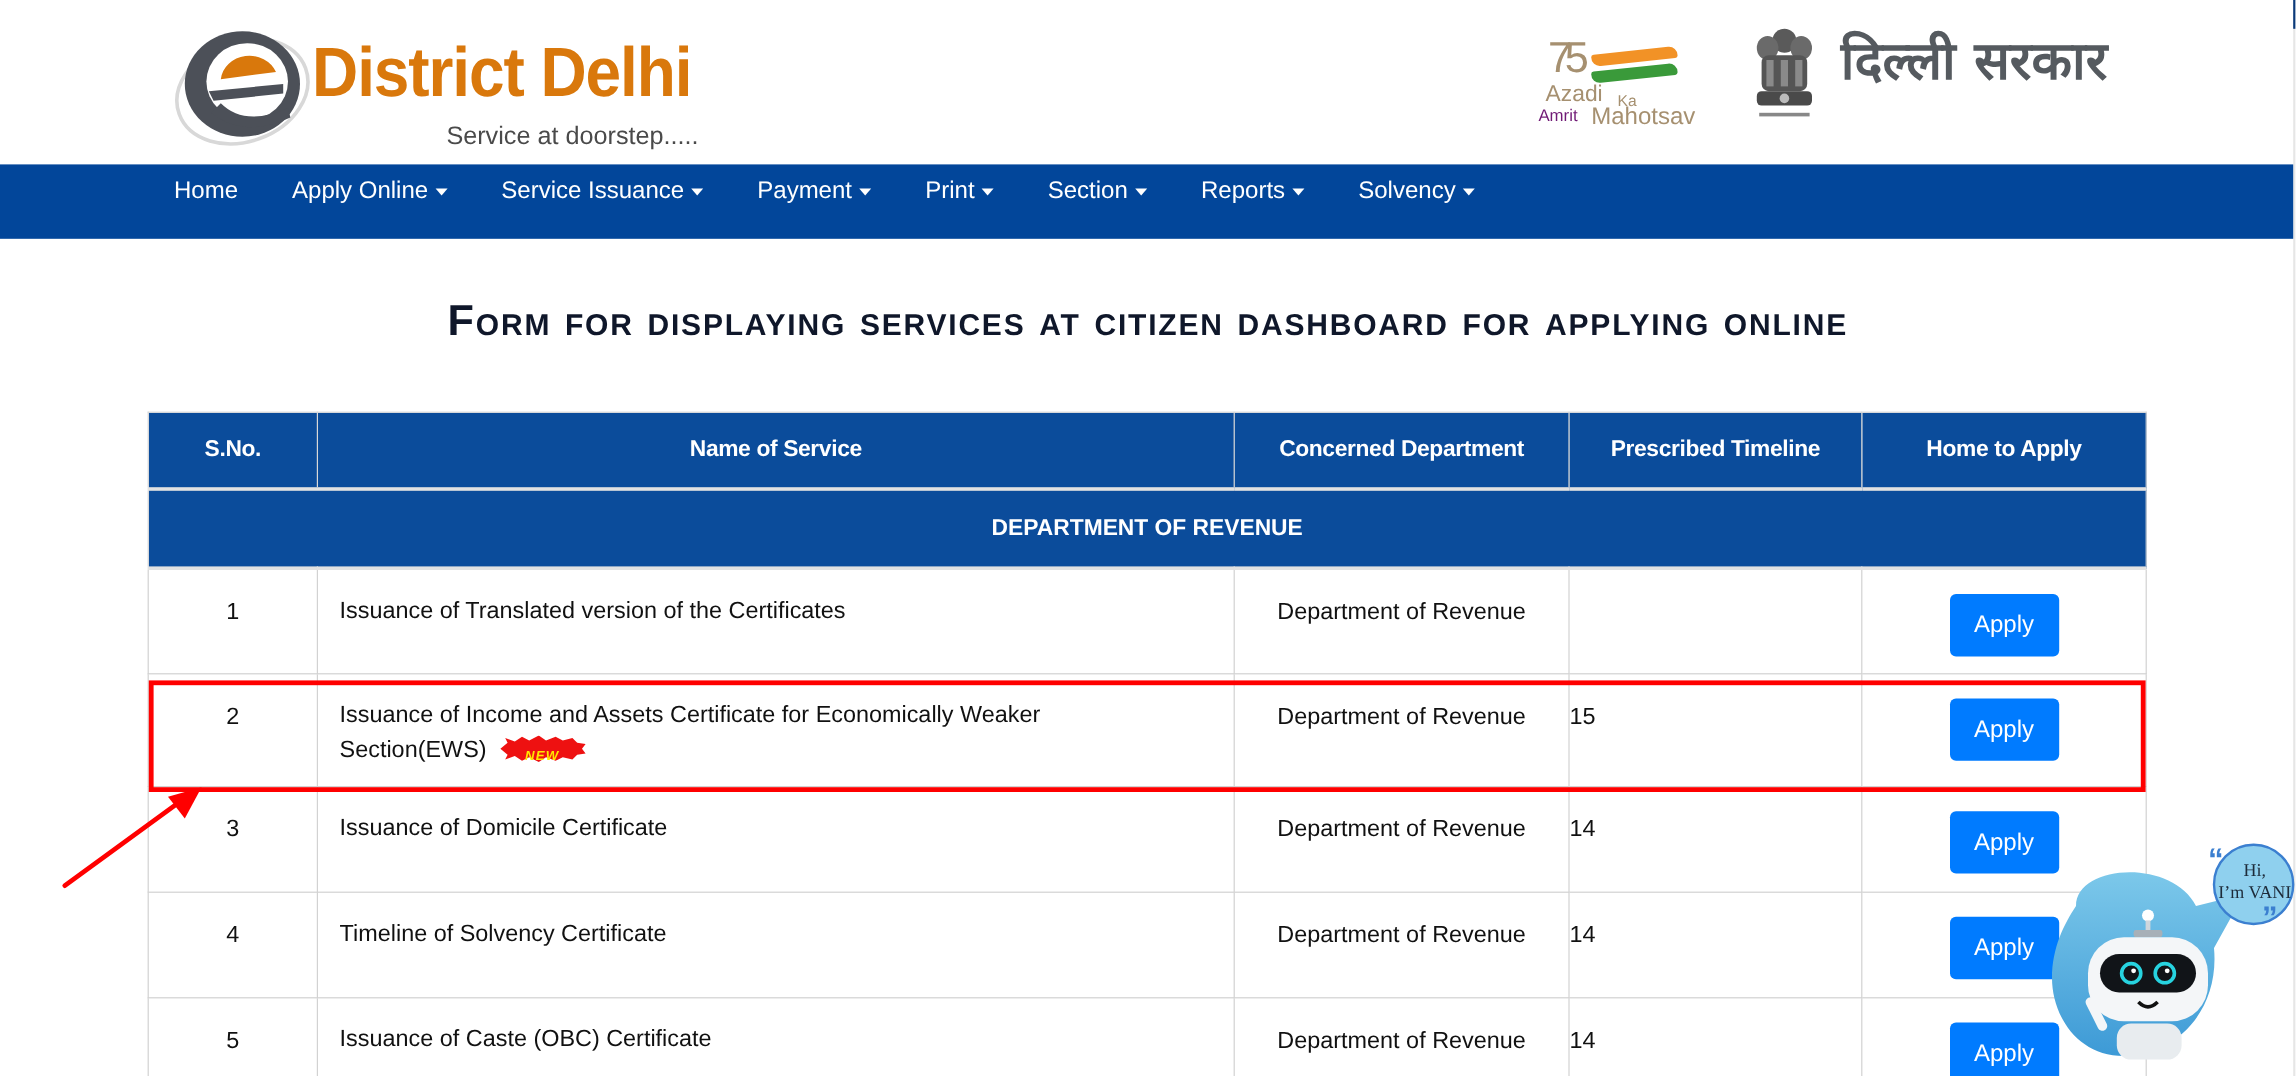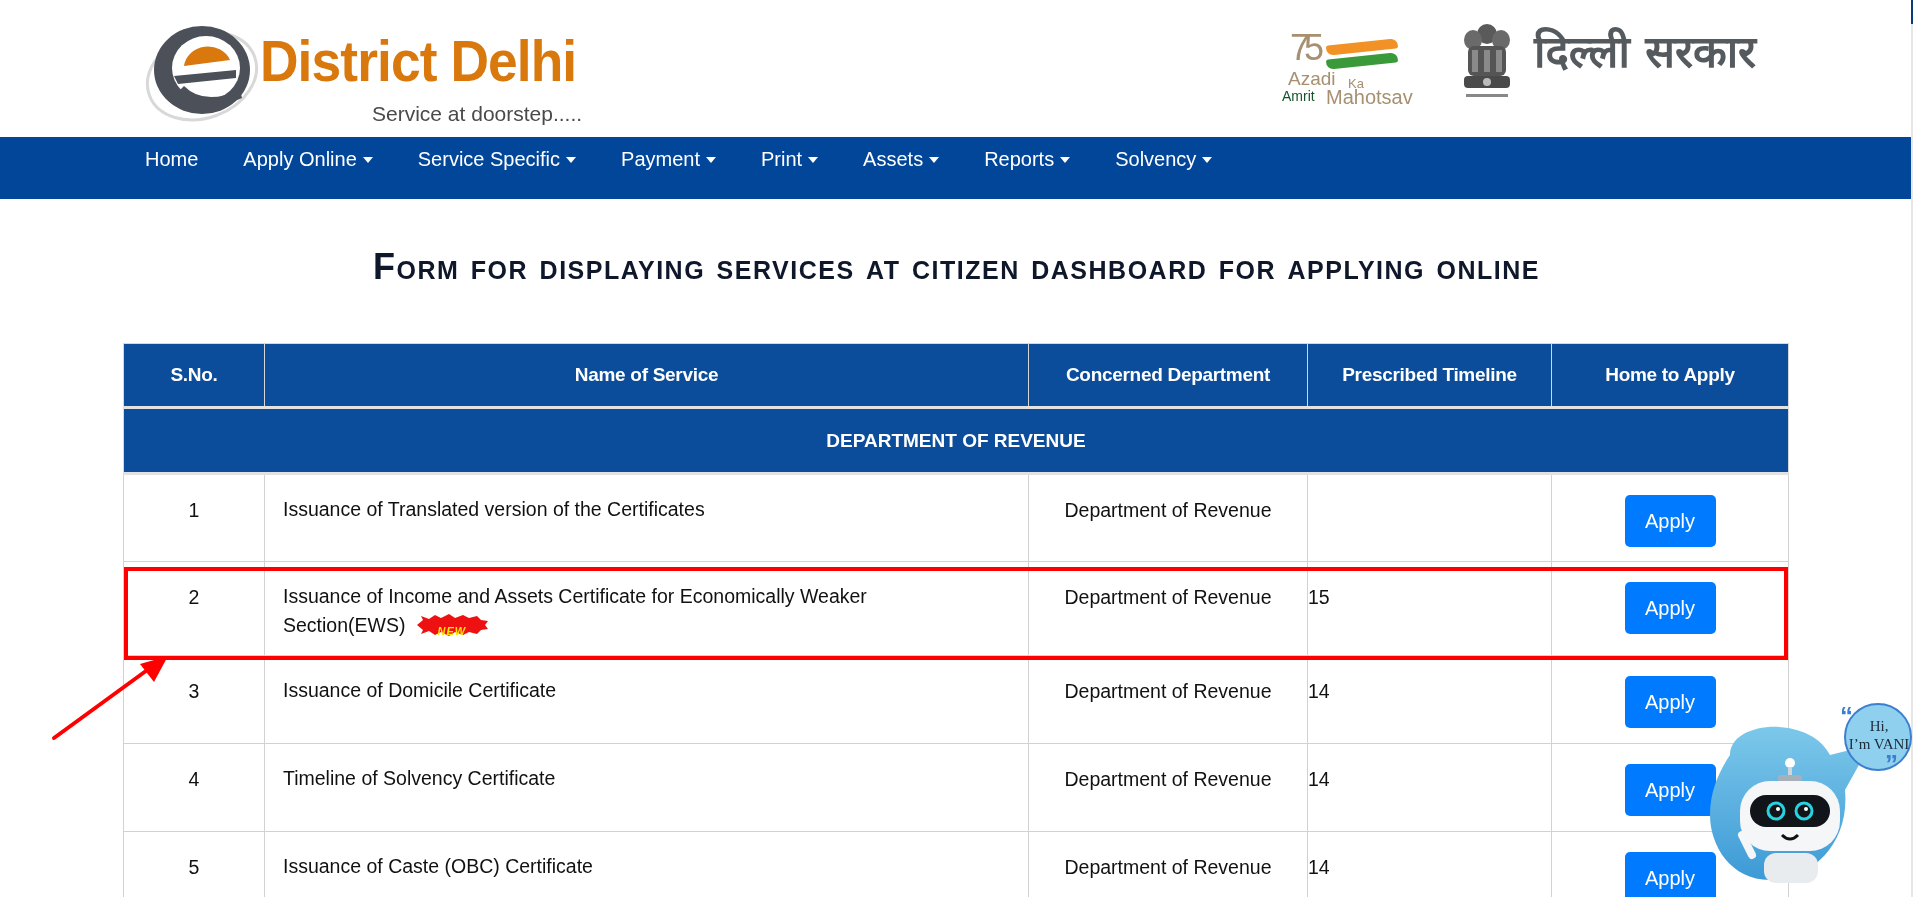--- a/index.html
+++ b/index.html
@@ -13,21 +13,21 @@
   .logo-title { position: absolute; left: 130px; top: 18px; font-family: "Liberation Sans", sans-serif;
      font-weight: bold; font-size: 58px; color: #d9780c; letter-spacing: -1px; transform: scaleX(0.92); transform-origin: left; white-space: nowrap; line-height: 1; }
   .logo-tagline { position: absolute; left: 242px; top: 88px; font-size: 21px; color: #4a4a4a; white-space: nowrap; }
 
   .azadi { position: absolute; left: 1282px; top: 28px; width: 140px; height: 80px; }
   .azadi-75 { position: absolute; left: 8px; top: 2px; font-size: 36px; color: #a69070; font-weight: 300; letter-spacing: -6px; line-height: 1; }
   .azadi-flag-o { position: absolute; left: 44px; top: 14px; width: 72px; height: 10px; background: #f29226; border-radius: 10px 40px 10px 40px; transform: skewY(-6deg); }
   .azadi-flag-g { position: absolute; left: 44px; top: 28px; width: 72px; height: 10px; background: #3a9a3a; border-radius: 10px 40px 10px 40px; transform: skewY(-6deg); }
   .azadi-text1 { position: absolute; left: 6px; top: 40px; font-size: 19px; color: #a69070; white-space: nowrap; }
   .azadi-ka { position: absolute; left: 66px; top: 48px; font-size: 13px; color: #a69070; }
-  .azadi-text2 { position: absolute; left: 0px; top: 60px; font-size: 14px; color: #14532d; white-space: nowrap; }
+  .azadi-text2 { position: absolute; left: 0px; top: 60px; font-size: 14px; color: #701a75; white-space: nowrap; }
   .azadi-text3 { position: absolute; left: 44px; top: 56px; font-size: 20px; color: #a69070; white-space: nowrap; }
 
   .emblem { position: absolute; left: 1458px; top: 20px; width: 58px; height: 82px; }
   .delhi-gov { position: absolute; left: 1534px; top: 30px; font-family: "DejaVu Sans", sans-serif; font-weight: bold; font-size: 44px; color: #555a5f; white-space: nowrap; line-height: 1; }
 
   .page-scroll-edge { position: absolute; left: 1911px; top: 0; width: 2px; height: 897px; background: #e6e6e6; }
   .page-scroll-top { position: absolute; left: 1911px; top: 0; width: 2px; height: 24px; background: #0b3a7a; }
 
   
   .navbar { position: absolute; left: 0; top: 137px; width: 1911px; height: 62px; background: #02469a; }
@@ -115,33 +115,33 @@
 <nav class="navbar">
   <div class="nav-items">
     <div class="nav-item">
       <span>Home</span>
     </div>
     <div class="nav-item">
       <span>Apply Online</span>
       <span class="caret"></span>
     </div>
     <div class="nav-item">
-      <span>Service Specific</span>
+      <span>Service Issuance</span>
       <span class="caret"></span>
     </div>
     <div class="nav-item">
       <span>Payment</span>
       <span class="caret"></span>
     </div>
     <div class="nav-item">
       <span>Print</span>
       <span class="caret"></span>
     </div>
     <div class="nav-item">
-      <span>Assets</span>
+      <span>Section</span>
       <span class="caret"></span>
     </div>
     <div class="nav-item">
       <span>Reports</span>
       <span class="caret"></span>
     </div>
     <div class="nav-item">
       <span>Solvency</span>
       <span class="caret"></span>
     </div>

